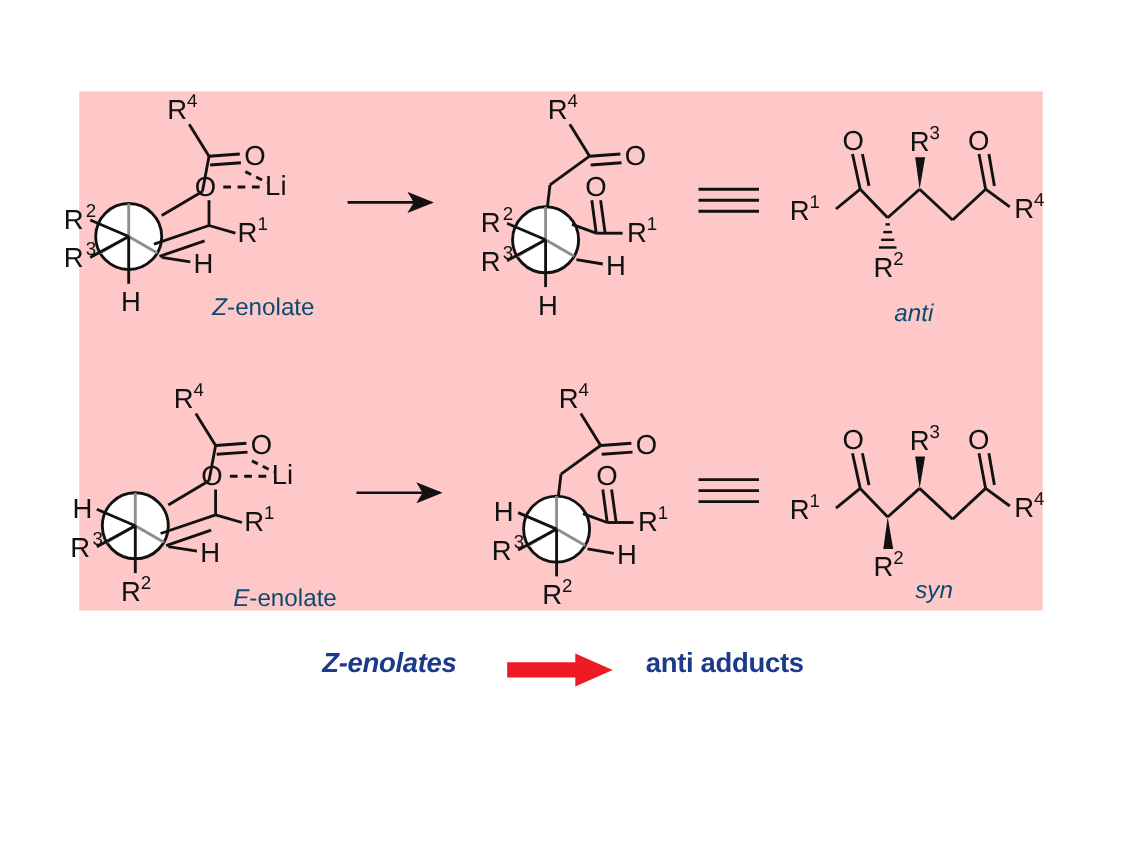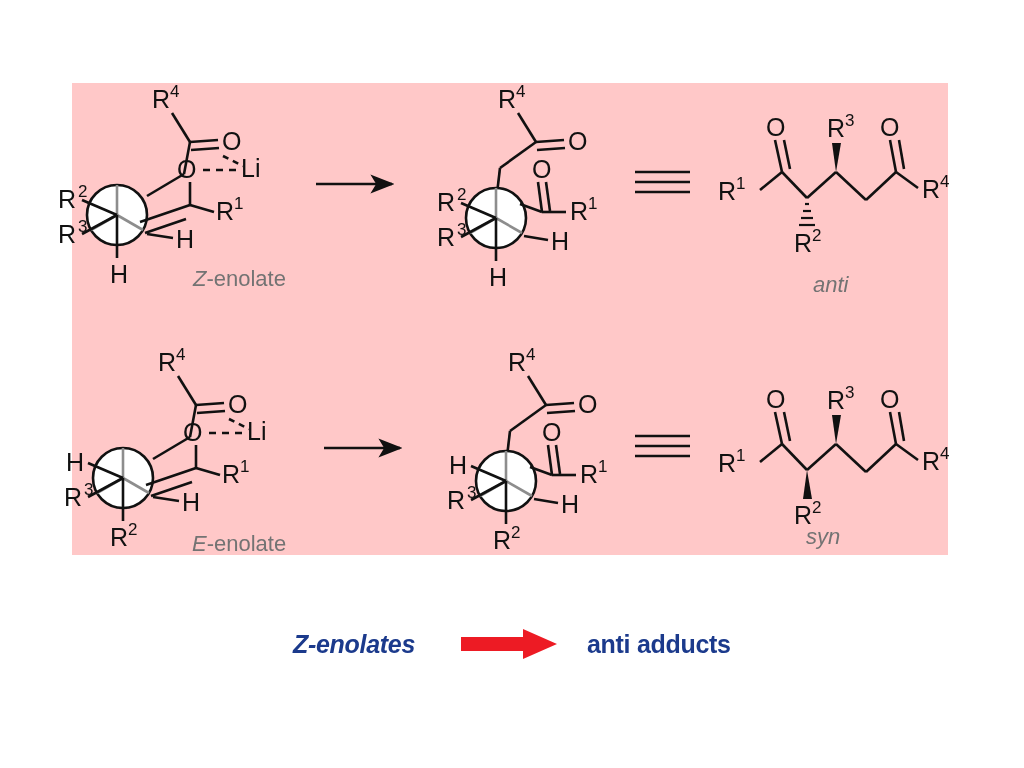--- a/index.html
+++ b/index.html
@@ -41,22 +41,20 @@
     top: 583px;
     width: 470px;
     height: 130px;
   }
   .legend-row {
     position: absolute;
     left: 0;
     width: 470px;
     height: 40px;
     display: flex;
-    align-items: center;
-    margin-top: 35px;
   }
   .legend-row.row0 { top: 6px; }
   .legend-row.row1 { top: 89px; }
   .legend-from {
     width: 168px;
     font-size: 25px;
     font-weight: bold;
     font-style: italic;
     color: #1b3a8c;
     white-space: nowrap;
@@ -72,21 +70,21 @@
     font-size: 25px;
     font-weight: bold;
     color: #1b3a8c;
     white-space: nowrap;
     letter-spacing: -0.3px;
     padding-left: 16px;
   }
   .cap-label {
     position: absolute;
     font-size: 22px;
-    color: #737373;
+    color: #0c4a6e;
     white-space: nowrap;
   }
   .cap-label .it { font-style: italic; }
   .cap-label.allit { font-style: italic; }
 </style>
 </head>
 <body>
 
 <div id="root">
 
@@ -326,25 +324,25 @@
   </svg>
 
   <div class="cap-label" style="left:193px; top:266px;">
     <span class="it">Z</span><span>-enolate</span>
   </div>
 
   <div class="cap-label allit" style="left:813px; top:272px;">
     <span>anti</span>
   </div>
 
-  <div class="cap-label" style="left:192px; top:531px;">
+  <div class="cap-label" style="left:212px; top:531px;">
     <span class="it">E</span><span>-enolate</span>
   </div>
 
-  <div class="cap-label allit" style="left:806px; top:524px;">
+  <div class="cap-label allit" style="left:832px; top:524px;">
     <span>syn</span>
   </div>
 
   <div class="legend">
     <div class="legend-row row0">
       <div class="legend-from">Z-enolates</div>
       <div class="legend-arrow">
         <svg width="98" height="32" viewBox="0 0 98 32">
           <polygon points="0,9 62,9 62,1 96,16 62,31 62,23 0,23" fill="#ed1b24"></polygon>
         </svg>

